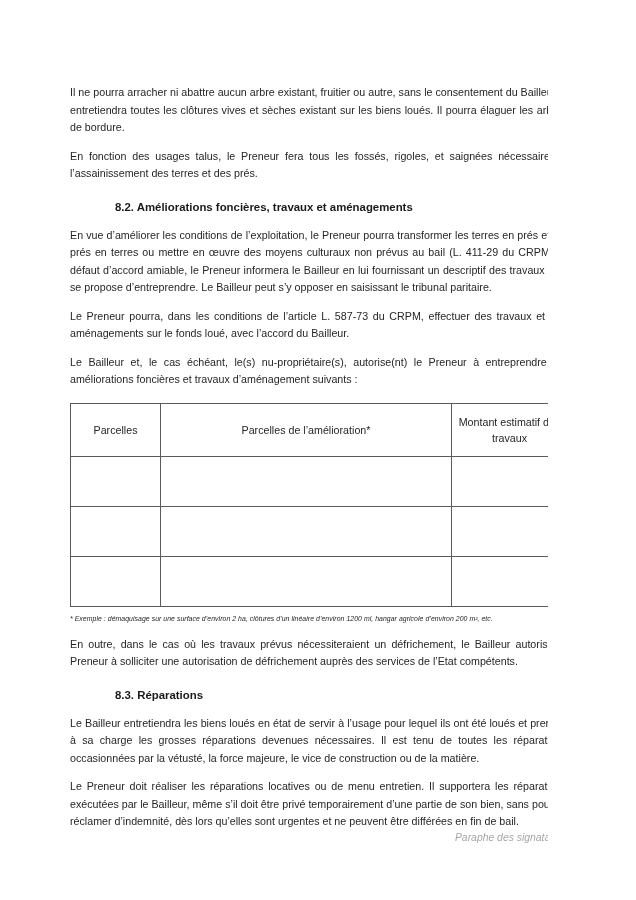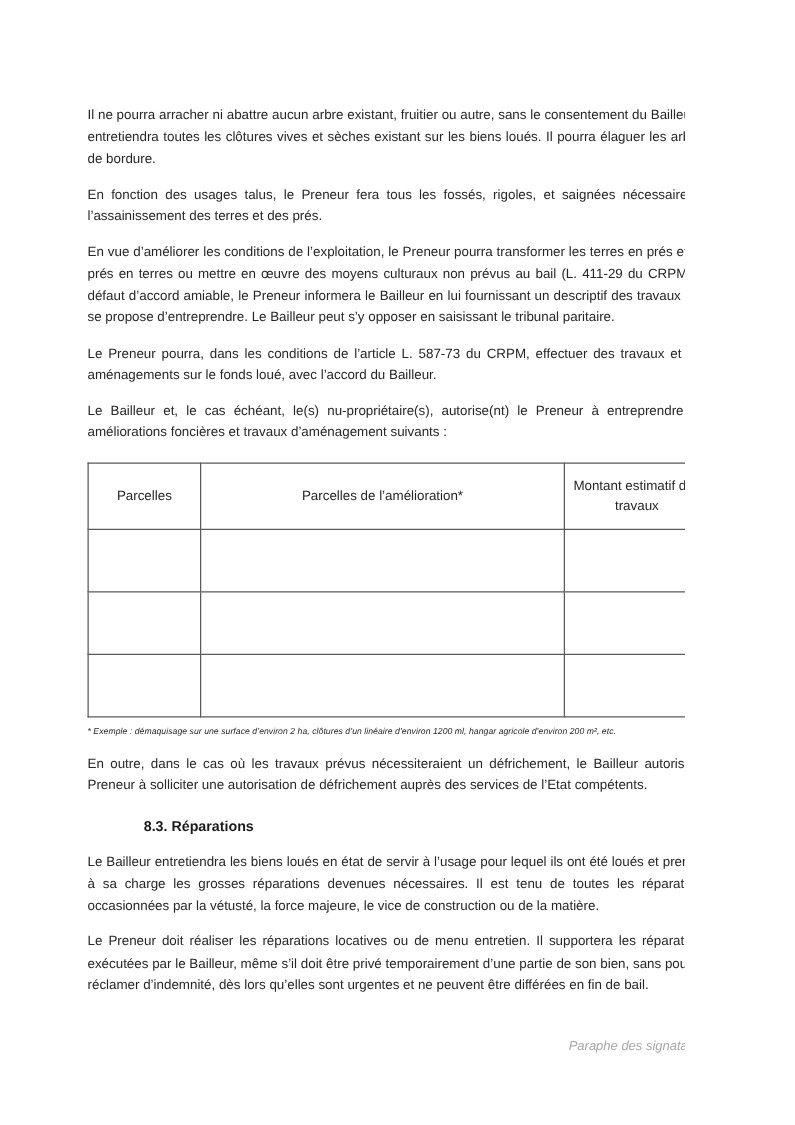--- a/index.html
+++ b/index.html
@@ -109,20 +109,21 @@
 <div class="page">
 
   <div class="page-number">6/8</div>
 
   <div class="content">
 
     <p class="body-par">Il ne pourra arracher ni abattre aucun arbre existant, fruitier ou autre, sans le consentement du Bailleur. Il entretiendra toutes les clôtures vives et sèches existant sur les biens loués. Il pourra élaguer les arbres de bordure.</p>
 
     <p class="body-par">En fonction des usages talus, le Preneur fera tous les fossés, rigoles, et saignées nécessaires à l’assainissement des terres et des prés.</p>
 
+    <h2 class="section-heading">8.2. Améliorations foncières, travaux et aménagements</h2>
 
     <p class="body-par">En vue d’améliorer les conditions de l’exploitation, le Preneur pourra transformer les terres en prés et les prés en terres ou mettre en œuvre des moyens culturaux non prévus au bail (L. 411-29 du CRPM). A défaut d’accord amiable, le Preneur informera le Bailleur en lui fournissant un descriptif des travaux qu’il se propose d’entreprendre. Le Bailleur peut s’y opposer en saisissant le tribunal paritaire.</p>
 
 
     <p class="body-par">Le Preneur pourra, dans les conditions de l’article L. 587-73 du CRPM, effectuer des travaux et des aménagements sur le fonds loué, avec l’accord du Bailleur.</p>
 
     <p class="body-par">Le Bailleur et, le cas échéant, le(s) nu-propriétaire(s), autorise(nt) le Preneur à entreprendre les améliorations foncières et travaux d’aménagement suivants :</p>
 
     <table class="amelioration-table">
       <colgroup>

